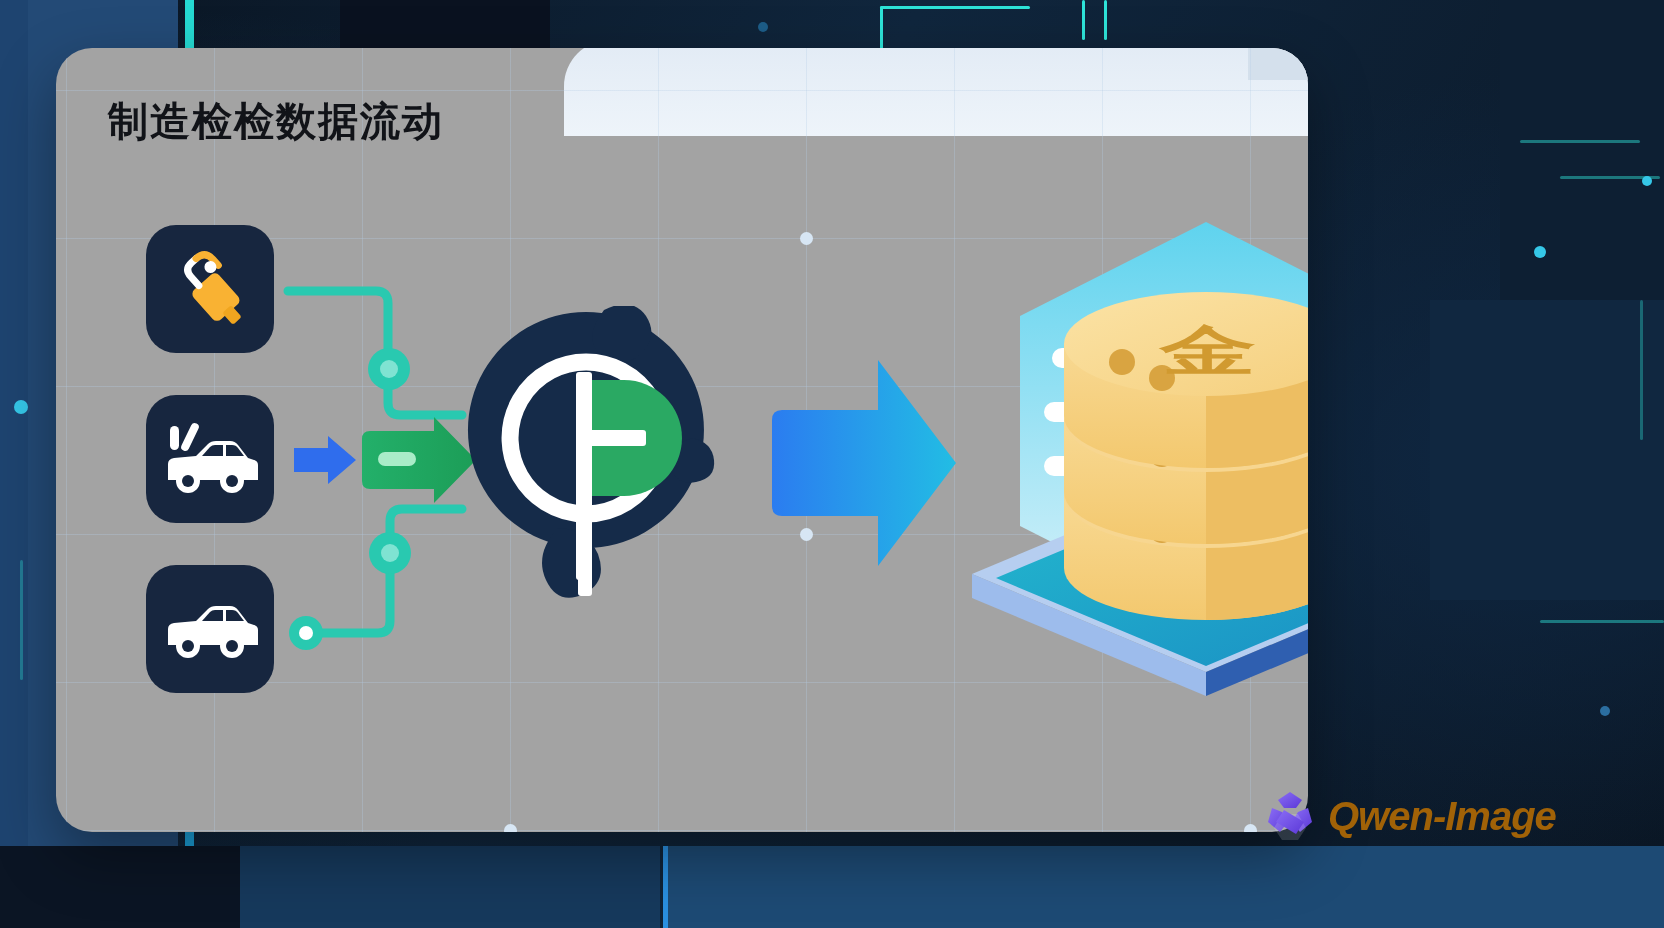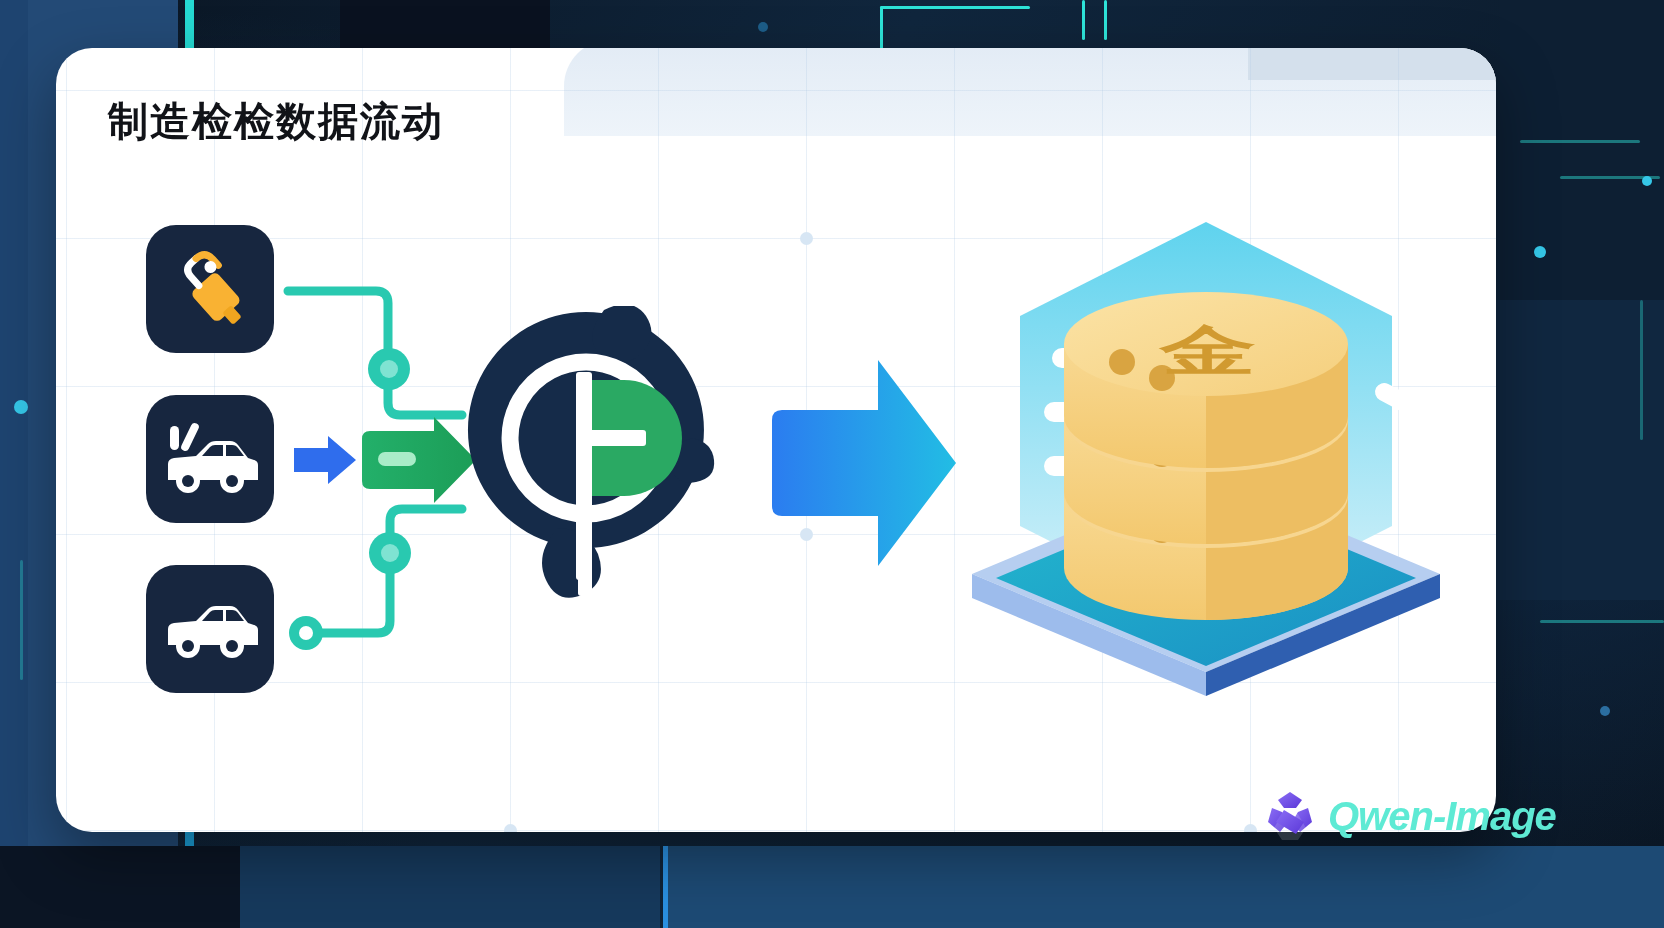--- a/index.html
+++ b/index.html
@@ -31,22 +31,22 @@
   .bg-right-dark2 { left:1430px; top:300px; width:234px; height:300px; background:#102740; }
 
   .hline { position:absolute; height:3px; background:#2ee3d8; border-radius:2px; }
   .vline { position:absolute; width:3px; background:#2ee3d8; border-radius:2px; }
   .hline.dim { background:rgba(46,227,216,0.45); }
   .vline.dim { background:rgba(46,227,216,0.35); }
   .dot { position:absolute; border-radius:50%; background:#35c7e8; }
 
   
   #card {
-    position:absolute; left:56px; top:48px; width:1440px; height:784px;
-    background:#ffffff; border-radius:36px;
+    position:absolute; left:56px; top:48px; width:1252px; height:784px;
+    background:#a3a3a3; border-radius:36px;
     box-shadow:0 24px 60px rgba(0,0,0,0.35);
     overflow:hidden;
   }
   #card-grid { position:absolute; inset:0;
     background-image:
       linear-gradient(to right, rgba(180,205,230,0.30) 1px, transparent 1px),
       linear-gradient(to bottom, rgba(180,205,230,0.30) 1px, transparent 1px);
     background-size:148px 148px;
     background-position:10px 42px;
   }
@@ -92,21 +92,21 @@
   #db-label {
     position:absolute; left:1015px; top:660px; width:280px;
     text-align:center; font-size:38px; font-weight:bold; color:#111318;
     letter-spacing:3px;
   }
 
   
   #wm { position:absolute; left:1262px; top:788px; display:flex;
         align-items:center; gap:10px; }
   #wm-text { font-size:40px; font-style:italic; font-weight:bold;
-             color:#5eead4; letter-spacing:-1px; }
+             color:#a16207; letter-spacing:-1px; }
 </style>
 </head>
 <body>
 
 <div id="bg">
   <div class="bg-band bg-dark-left"></div>
   <div class="bg-band bg-dark-left2"></div>
   <div class="bg-band bg-cyan-stripe"></div>
   <div class="bg-band bg-cyan-stripe2"></div>
   <div class="bg-band bg-blk1"></div>

